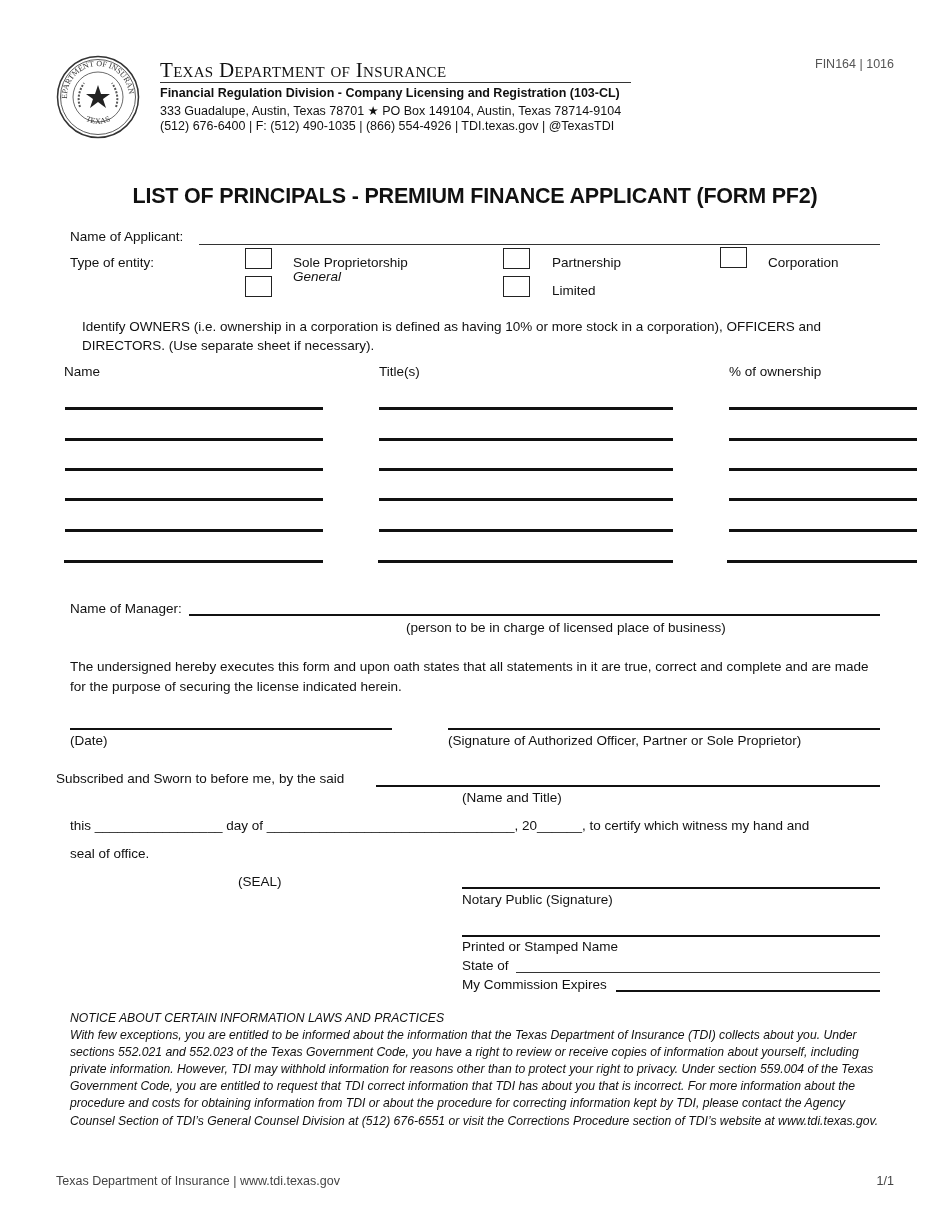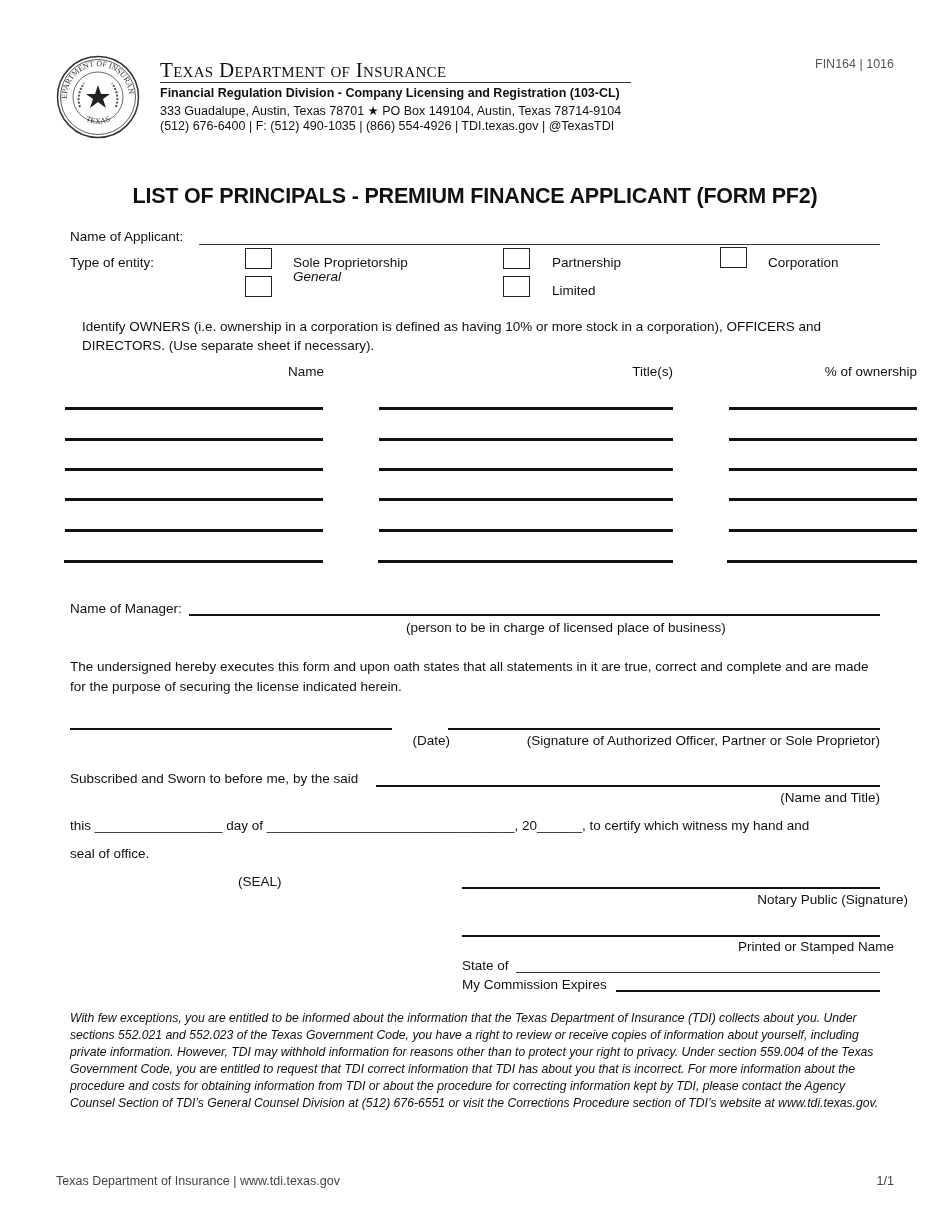--- a/index.html
+++ b/index.html
@@ -13,21 +13,21 @@
     .hdr-bold { top: 86px; font-weight: bold; }
     .hdr-addr { top: 103px; }
     .hdr-phone { top: 119px; }
     .formno { right: 56px; top: 57px; font-size: 12.5px; color: #555; }
     .title { left: 0; width: 950px; top: 184px; text-align: center; font-weight: bold; font-size: 21.5px; letter-spacing: -0.2px; }
     .lbl { font-size: 13.5px; white-space: nowrap; }
     .uline { height: 1px; background: #333; }
     .uline2 { height: 2px; background: #111; }
     .cb { width: 27px; height: 21px; border: 1.5px solid #222; background: #fff; cursor: pointer; }
     .col-line { height: 3px; background: #111; }
-    .center { text-align: right; }
+    .center { text-align: left; }
     .notice { left: 70px; top: 1010px; width: 820px; font-style: italic; font-size: 12.2px; line-height: 17.1px; }
     .footer { font-size: 12.5px; color: #444; top: 1174px; }
   </style>
 </head>
 <body>
 
 <div class="abs seal">
   <svg width="84" height="84" viewBox="0 0 84 84">
     <circle cx="42" cy="42" r="40.5" fill="none" stroke="#333" stroke-width="1.5"></circle>
     <circle cx="42" cy="42" r="37.5" fill="none" stroke="#333" stroke-width="0.8"></circle>
@@ -106,21 +106,21 @@
 <div class="abs uline2" style="left:189px; top:614px; width:691px;"></div>
 <div class="abs lbl" style="left:406px; top:620px;">(person to be in charge of licensed place of business)</div>
 
 <div class="abs" style="left:70px; top:657px; width:815px; font-size:13.5px; line-height:19.5px;">The undersigned hereby executes this form and upon oath states that all statements in it are true, correct and complete and are made for the purpose of securing the license indicated herein.</div>
 
 <div class="abs uline2" style="left:70px; top:728px; width:322px;"></div>
 <div class="abs lbl center" style="left:70px; width:380px; top:733px;">(Date)</div>
 <div class="abs uline2" style="left:448px; top:728px; width:432px;"></div>
 <div class="abs lbl center" style="left:448px; width:432px; top:733px;">(Signature of Authorized Officer, Partner or Sole Proprietor)</div>
 
-<div class="abs lbl" style="left:70px; top:771px;">Subscribed and Sworn to before me, by the said</div>
+<div class="abs lbl" style="left:56px; top:771px;">Subscribed and Sworn to before me, by the said</div>
 <div class="abs uline2" style="left:376px; top:785px; width:504px;"></div>
 <div class="abs lbl center" style="left:462px; width:418px; top:790px;">(Name and Title)</div>
 
 <div class="abs lbl" style="left:70px; top:818px;">this _________________ day of _________________________________, 20______, to certify which witness my hand and</div>
 <div class="abs lbl" style="left:70px; top:846px;">seal of office.</div>
 
 <div class="abs lbl" style="left:238px; top:874px;">(SEAL)</div>
 
 <div class="abs uline2" style="left:462px; top:887px; width:418px;"></div>
 <div class="abs lbl center" style="left:462px; width:446px; top:892px;">Notary Public (Signature)</div>
@@ -128,17 +128,18 @@
 <div class="abs uline2" style="left:462px; top:935px; width:418px;"></div>
 <div class="abs lbl center" style="left:462px; width:432px; top:939px;">Printed or Stamped Name</div>
 
 <div class="abs lbl" style="left:462px; top:958px;">State of</div>
 <div class="abs uline" style="left:516px; top:972px; width:364px;"></div>
 
 <div class="abs lbl" style="left:462px; top:977px;">My Commission Expires</div>
 <div class="abs uline2" style="left:616px; top:990px; width:264px;"></div>
 
 <div class="abs notice">
+  <div>NOTICE ABOUT CERTAIN INFORMATION LAWS AND PRACTICES</div>
   <div>With few exceptions, you are entitled to be informed about the information that the Texas Department of Insurance (TDI) collects about you. Under sections 552.021 and 552.023 of the Texas Government Code, you have a right to review or receive copies of information about yourself, including private information. However, TDI may withhold information for reasons other than to protect your right to privacy. Under section 559.004 of the Texas Government Code, you are entitled to request that TDI correct information that TDI has about you that is incorrect. For more information about the procedure and costs for obtaining information from TDI or about the procedure for correcting information kept by TDI, please contact the Agency Counsel Section of TDI’s General Counsel Division at (512) 676-6551 or visit the Corrections Procedure section of TDI’s website at www.tdi.texas.gov.</div>
 </div>
 
 <div class="abs footer" style="left:56px;">Texas Department of Insurance | www.tdi.texas.gov</div>
 <div class="abs footer" style="right:56px;">1/1</div>
 
 </body></html>

